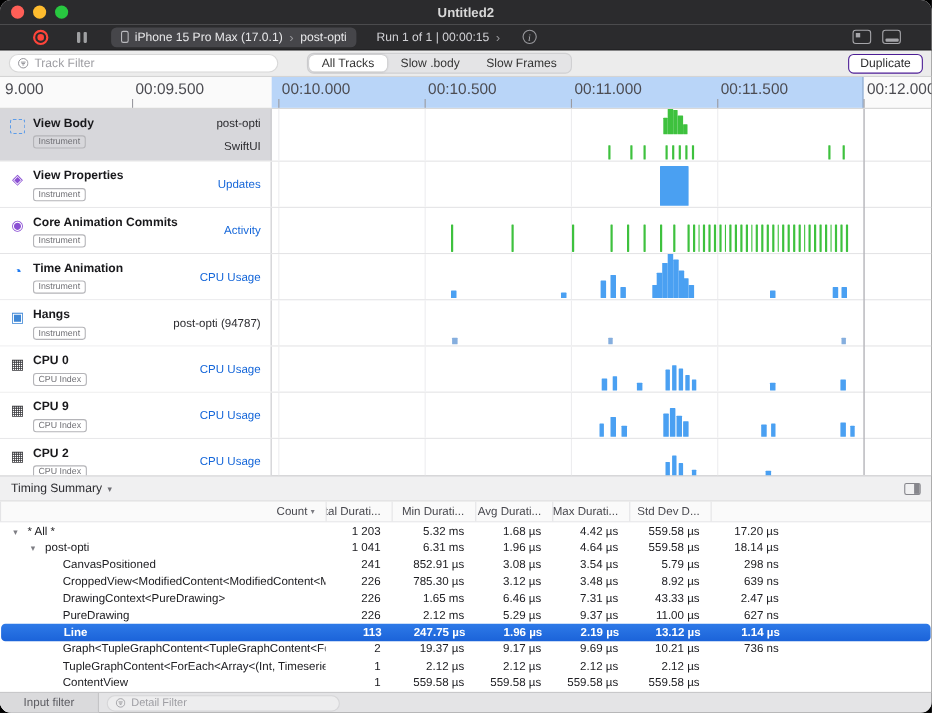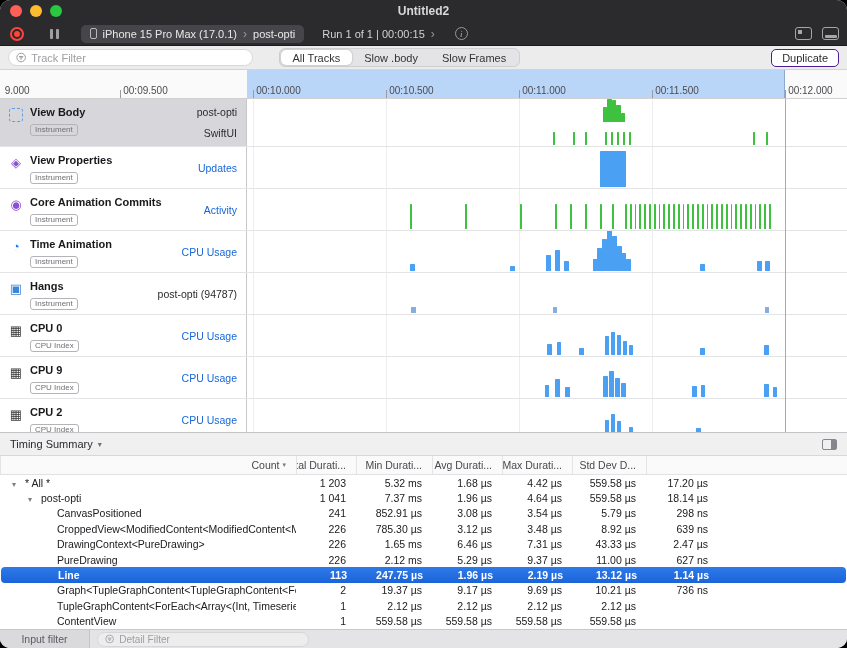--- a/index.html
+++ b/index.html
@@ -8,21 +8,21 @@
   .window{width:847px;height:648px;border-radius:10px;overflow:hidden;display:flex;flex-direction:column;background:#fff;}
 
   
   .titlebar{height:22px;background:#2b2b2d;position:relative;display:flex;align-items:center;justify-content:center;flex:none;}
   .traffic{position:absolute;left:10px;top:5px;display:flex;gap:8px;}
   .tl{width:12px;height:12px;border-radius:50%;}
   .tl.red{background:#ff5f57}.tl.yellow{background:#febc2e}.tl.green{background:#28c840}
   .wtitle{font-size:12px;font-weight:700;color:#d8d8d8;}
 
   
-  .toolbar{height:24px;background:#2b2b2d;display:flex;align-items:center;gap:10px;padding:0 8px;flex:none;border-bottom:1px solid #1a1a1c;}
+  .toolbar{height:24px;background:#2b2b2d;display:flex;align-items:center;gap:10px;padding:0 28px;flex:none;border-bottom:1px solid #1a1a1c;}
   .record-btn{width:14px;height:14px;border:2px solid #ff453a;border-radius:50%;position:relative;flex:none;margin-left:2px;}
   .record-btn::after{content:"";position:absolute;inset:2px;background:#ff453a;border-radius:50%;}
   .pause-icon{display:flex;gap:2.5px;margin-left:16px;}
   .pause-icon i{display:block;width:3px;height:10px;background:#9fa0a2;border-radius:1px;}
   .device-pill{margin-left:12px;height:18px;background:#46464a;border-radius:5px;display:flex;align-items:center;gap:6px;padding:0 9px;color:#e8e8ea;font-size:11px;white-space:nowrap;}
   .phone-icon{width:7px;height:11px;border:1px solid #b9b9bd;border-radius:2px;flex:none;}
   .tchev{color:#98989c;font-size:12px;line-height:1;}
   .run-info{margin-left:8px;color:#d2d2d6;font-size:11px;display:flex;align-items:center;gap:6px;white-space:nowrap;}
   .info-icon{width:13px;height:13px;border:1px solid #98989c;border-radius:50%;color:#b4b4b8;font-size:9px;display:flex;align-items:center;justify-content:center;font-family:"Liberation Serif",serif;font-style:italic;margin-left:10px;}
   .tspacer{flex:1;}
@@ -39,21 +39,21 @@
   .segmented{position:absolute;left:50%;transform:translateX(-60%);display:flex;align-items:center;background:#e4e4e6;border:1px solid #d0d0d2;border-radius:6px;height:19px;padding:1px;}
   .seg{font-size:11px;color:#333;padding:0 12px;height:100%;display:flex;align-items:center;border-radius:5px;white-space:nowrap;}
   .seg.active{background:#fff;box-shadow:0 0 2px rgba(0,0,0,.3);}
   .dup-btn{margin-left:auto;height:18px;background:#fff;border:1px solid #4c1d95;border-radius:5px;font-size:11px;color:#2c2c2e;padding:0 10px;font-family:inherit;}
 
   
   .ruler{height:29px;background:#fafafa;border-bottom:1px solid #d0d0d0;position:relative;flex:none;}
   .ruler-selection{position:absolute;left:247px;width:538px;top:0;bottom:0;background:#b9d5f8;border-right:1px solid #8fa9cc;}
   .ruler-ticks{position:absolute;inset:0;}
   .ruler-tick{position:absolute;bottom:0;width:1px;height:8px;background:#9a9aa0;}
-  .ruler-label{position:absolute;top:15px;font-size:10px;color:#4c4c52;white-space:nowrap;}
+  .ruler-label{position:absolute;top:2px;font-size:14px;color:#4c4c52;white-space:nowrap;}
 
   
   .tracks{height:333px;position:relative;flex:none;background:#fff;overflow:hidden;}
   .track-row{display:flex;height:42px;border-bottom:1px solid #e4e4e6;}
   .track-row.tall{height:48px;}
   .track-sidebar{width:247px;flex:none;border-right:1px solid #c8c8cc;position:relative;padding:7px 8px 0 30px;background:#fff;}
   .track-row.selected .track-sidebar{background:#d7d7db;}
   .track-icon{position:absolute;left:9px;top:9px;width:14px;height:14px;}
   .track-icon.glyph{font-size:13px;line-height:14px;text-align:center;border:none;}
   .track-icon.dashed{border:1.5px dashed #5d9ce8;border-radius:3px;}
@@ -436,21 +436,21 @@
         <div class="td num">5.32 ms</div>
         <div class="td num">1.68 µs</div>
         <div class="td num">4.42 µs</div>
         <div class="td num">559.58 µs</div>
         <div class="td num">17.20 µs</div>
         <div class="td"></div>
       </div>
       <div class="srow">
         <div class="td c0" style="padding-left: 28px;"><span class="chev">▾</span><span>post-opti</span></div>
         <div class="td num">1 041</div>
-        <div class="td num">7.37 ms</div>
+        <div class="td num">6.31 ms</div>
         <div class="td num">1.96 µs</div>
         <div class="td num">4.64 µs</div>
         <div class="td num">559.58 µs</div>
         <div class="td num">18.14 µs</div>
         <div class="td"></div>
       </div>
       <div class="srow">
         <div class="td c0" style="padding-left: 44px;"><span class="chev"></span><span>CanvasPositioned</span></div>
         <div class="td num">241</div>
         <div class="td num">852.91 µs</div>

